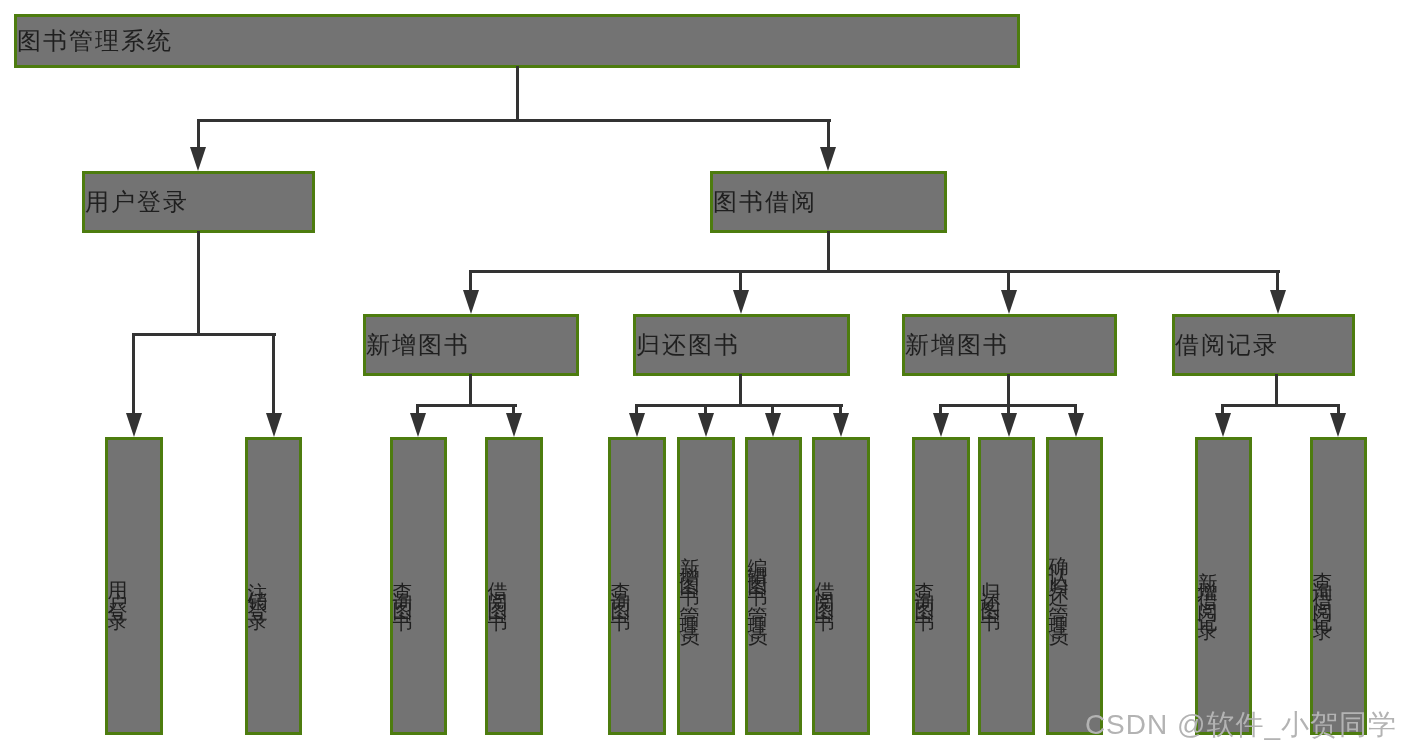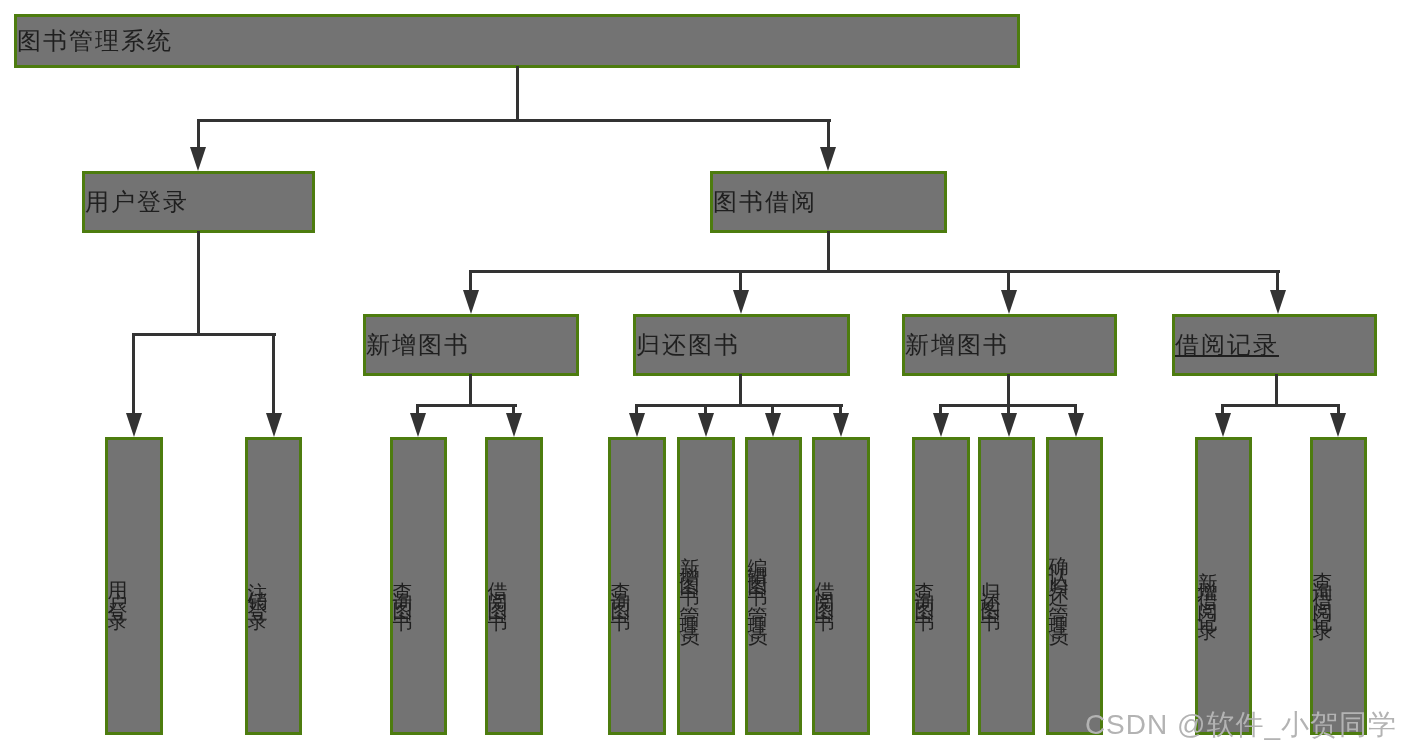--- a/index.html
+++ b/index.html
@@ -90,21 +90,21 @@
 
   <div class="box hnode" style="left:363px; top:314px; width:216px; height:62px;">
     <span>新增图书</span>
   </div>
   <div class="box hnode" style="left:633px; top:314px; width:217px; height:62px;">
     <span>归还图书</span>
   </div>
   <div class="box hnode" style="left:902px; top:314px; width:215px; height:62px;">
     <span>新增图书</span>
   </div>
-  <div class="box hnode" style="left:1172px; top:314px; width:205px; height:62px;text-decoration:underline;">
+  <div class="box hnode" style="left:1172px; top:314px; width:183px; height:62px;">
     <span>借阅记录</span>
   </div>
 
   <div class="line" style="left:469px; top:374px; width:3px; height:33px;"></div>
   <div class="line" style="left:416px; top:404px; width:101px; height:3px;"></div>
   <div class="line" style="left:416px; top:404px; width:3px; height:12px;"></div>
   <div class="line" style="left:512px; top:404px; width:3px; height:12px;"></div>
   <div class="arrow" style="left:410px; top:413px;"></div>
   <div class="arrow" style="left:506px; top:413px;"></div>
 

